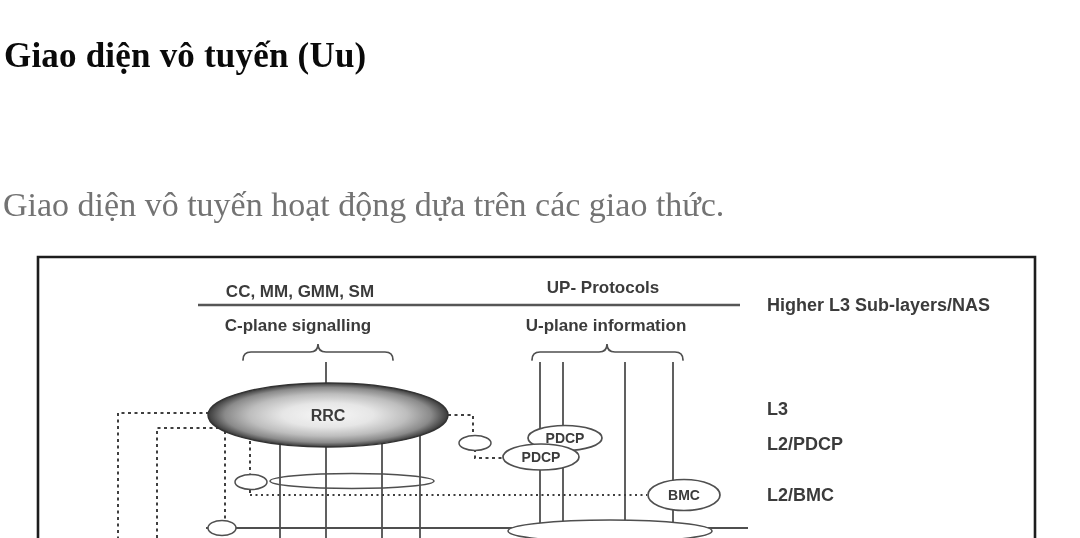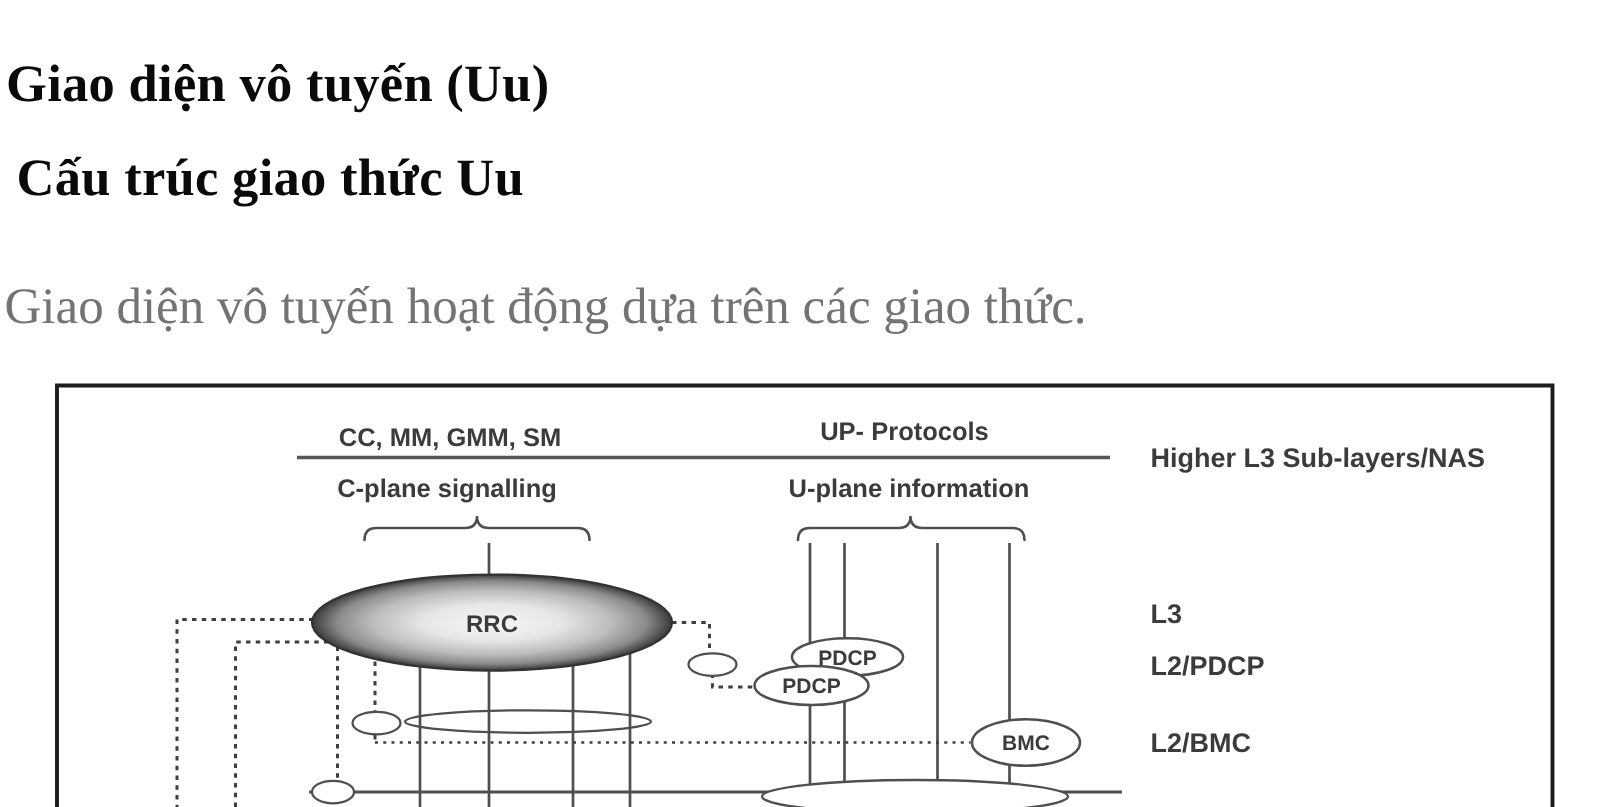--- a/index.html
+++ b/index.html
@@ -44,21 +44,20 @@
   .dia-layer{ font-size: 18px; }
   .dia-node { font-size: 14px; fill: #333333; }
   .dia-node-big { font-size: 16px; fill: #2e2e2e; }
 </style>
 </head>
 <body>
 
 <div class="page">
 
   <div class="h1">Giao diện vô tuyến (Uu)</div>
-  <div class="h2">Cấu trúc giao thức Uu</div>
   <div class="para">Giao diện vô tuyến hoạt động dựa trên các giao thức.</div>
 
   <svg class="diagram" width="1080" height="538" viewBox="0 0 1080 538">
 
     <defs>
       <radialGradient id="rrcGrad" cx="50%" cy="50%" r="50%">
         <stop offset="0%" stop-color="#f7f7f7"></stop>
         <stop offset="38%" stop-color="#e6e6e6"></stop>
         <stop offset="66%" stop-color="#bdbdbd"></stop>
         <stop offset="86%" stop-color="#8a8a8a"></stop>

